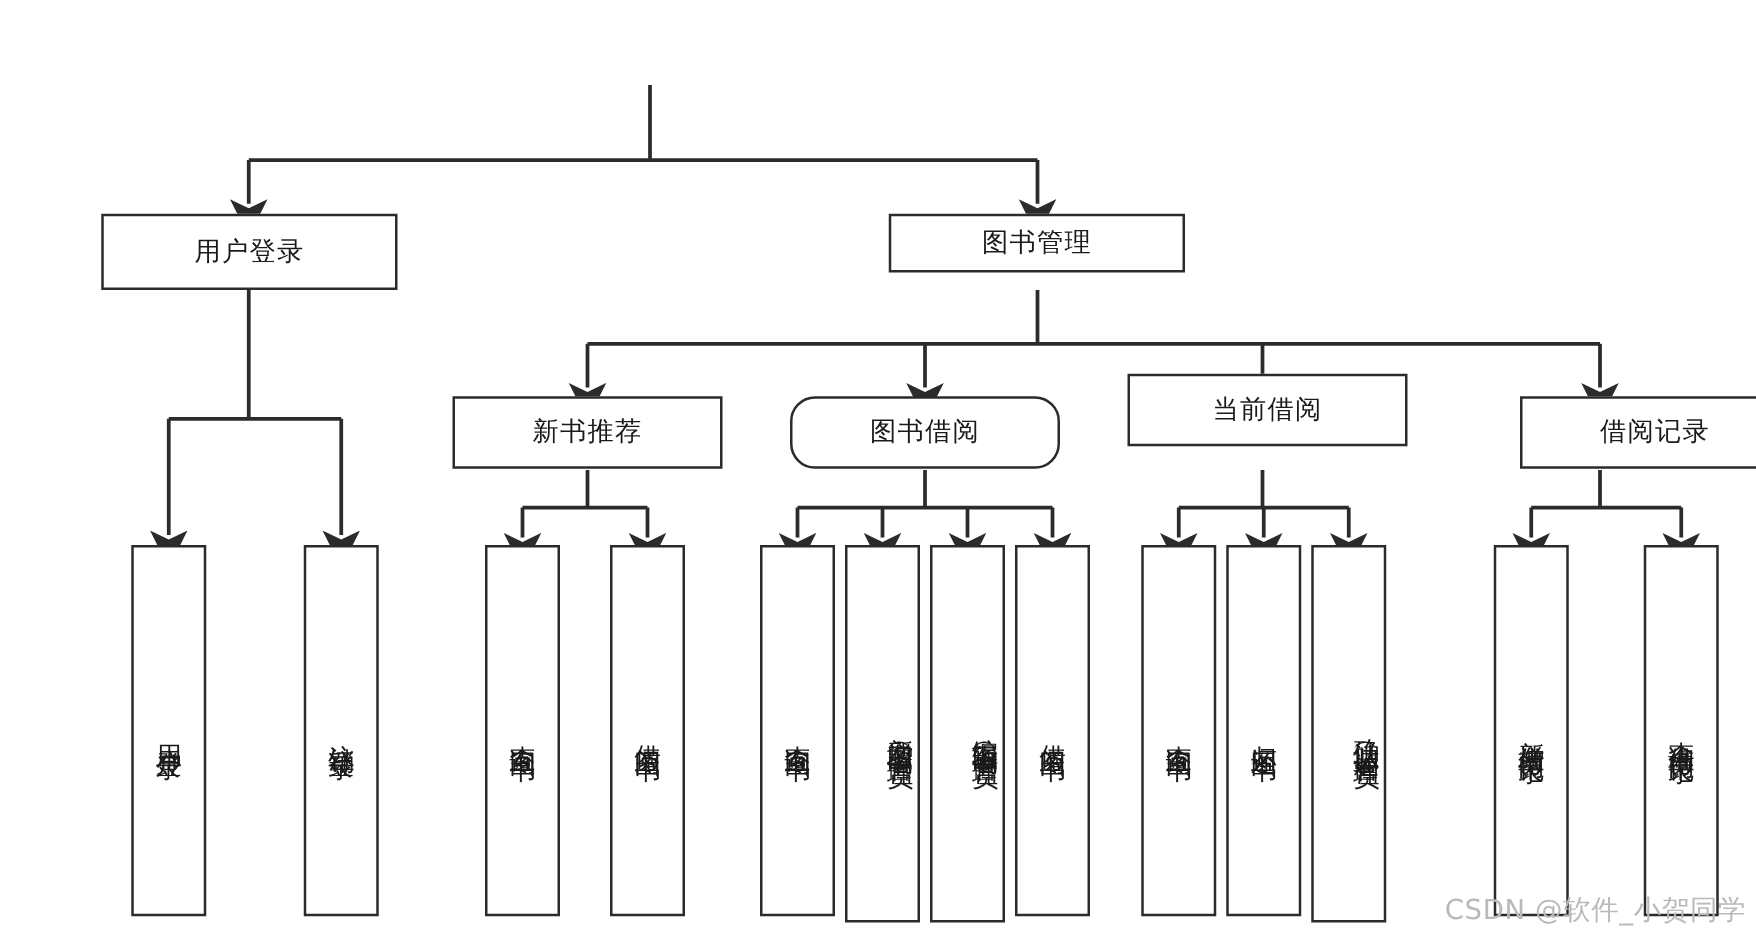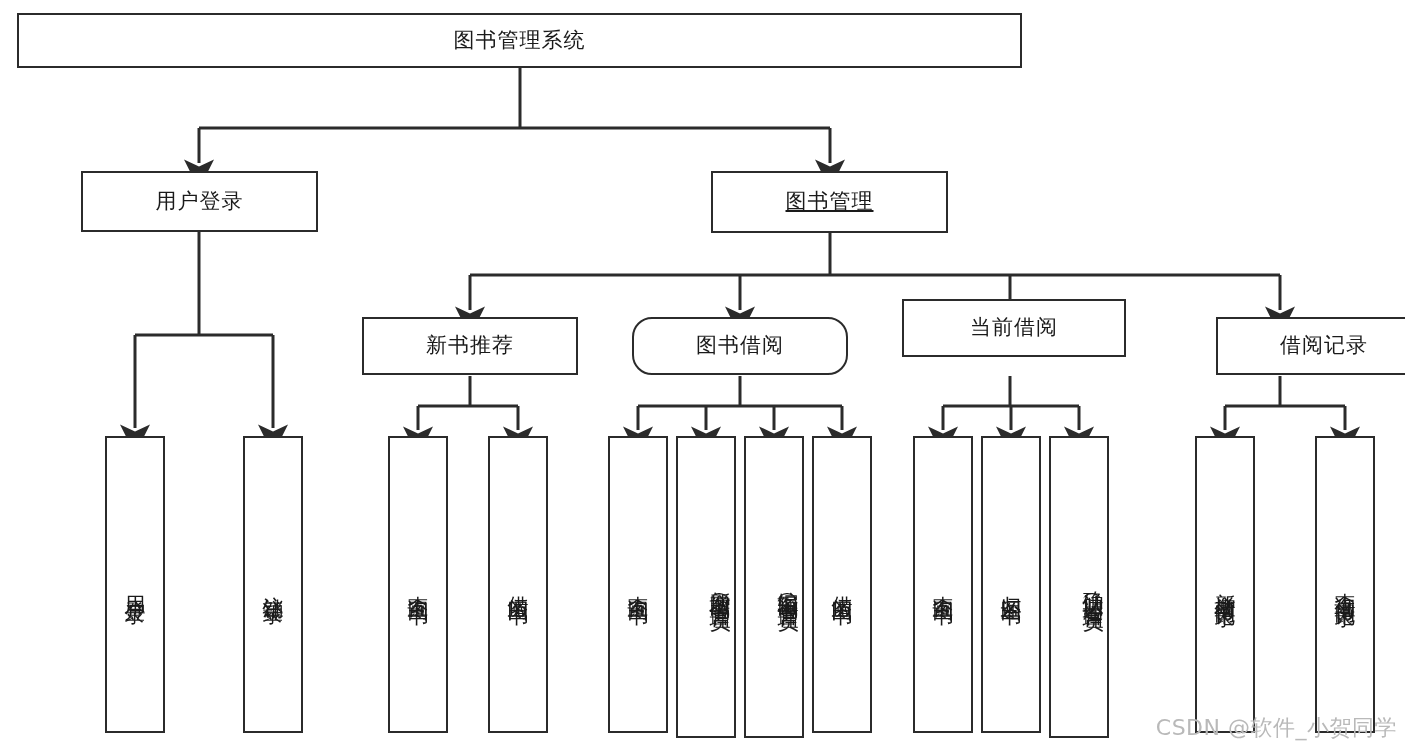--- a/index.html
+++ b/index.html
@@ -124,28 +124,25 @@
       <path d="M1011,406 L1011,430" marker-end="url(#arrow)"></path>
       <path d="M1079,406 L1079,430" marker-end="url(#arrow)"></path>
 
       <path d="M1280,376 L1280,406"></path>
       <path d="M1225,406 L1345,406"></path>
       <path d="M1225,406 L1225,430" marker-end="url(#arrow)"></path>
       <path d="M1345,406 L1345,430" marker-end="url(#arrow)"></path>
     </g>
   </svg>
 
-  <div class="node horiz" style="left:17px; top:13px; width:1005px; height:55px;">
-    <span>图书管理系统</span>
-  </div>
 
   <div class="node horiz" style="left:81px; top:171px; width:237px; height:61px;">
     <span>用户登录</span>
   </div>
-  <div class="node horiz" style="left:711px; top:171px; width:237px; height:62px;text-decoration:underline;">
+  <div class="node horiz" style="left:711px; top:171px; width:237px; height:47px;">
     <span>图书管理</span>
   </div>
 
   <div class="node horiz" style="left:362px; top:317px; width:216px; height:58px;">
     <span>新书推荐</span>
   </div>
   <div class="node horiz" style="left:632px; top:317px; width:216px; height:58px;border-radius:20px;">
     <span>图书借阅</span>
   </div>
   <div class="node horiz" style="left:902px; top:299px; width:224px; height:58px;">

